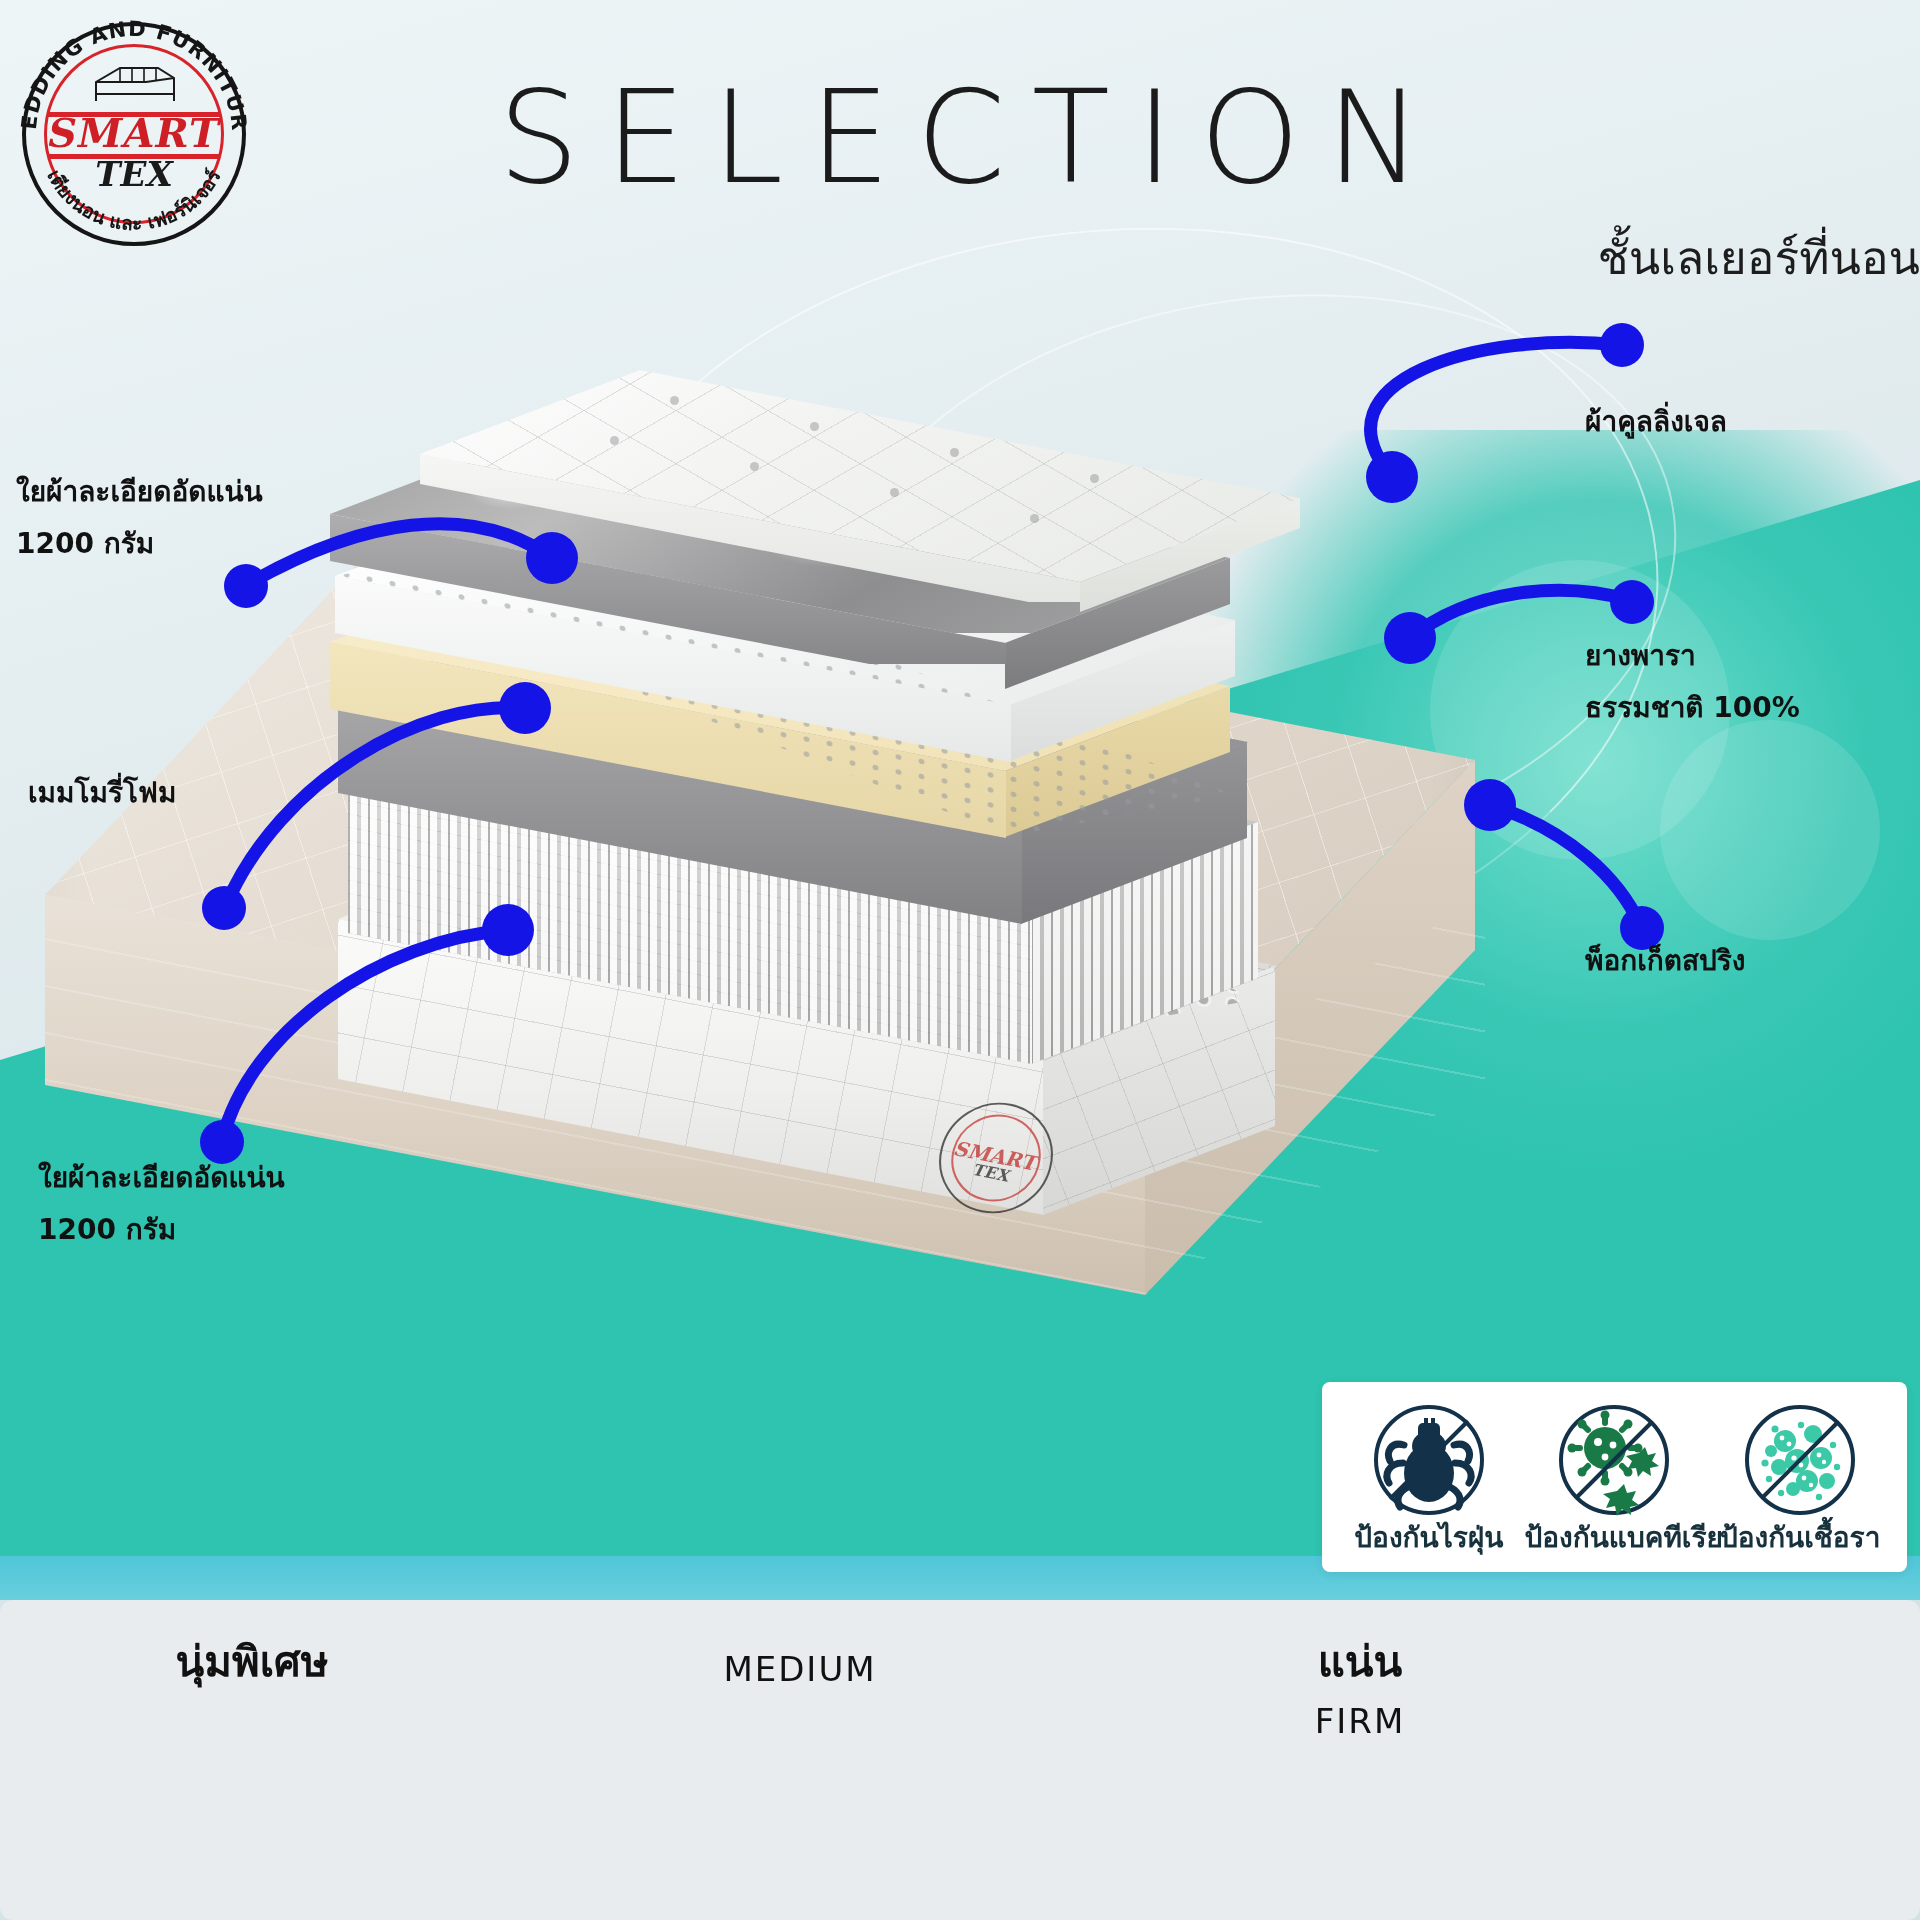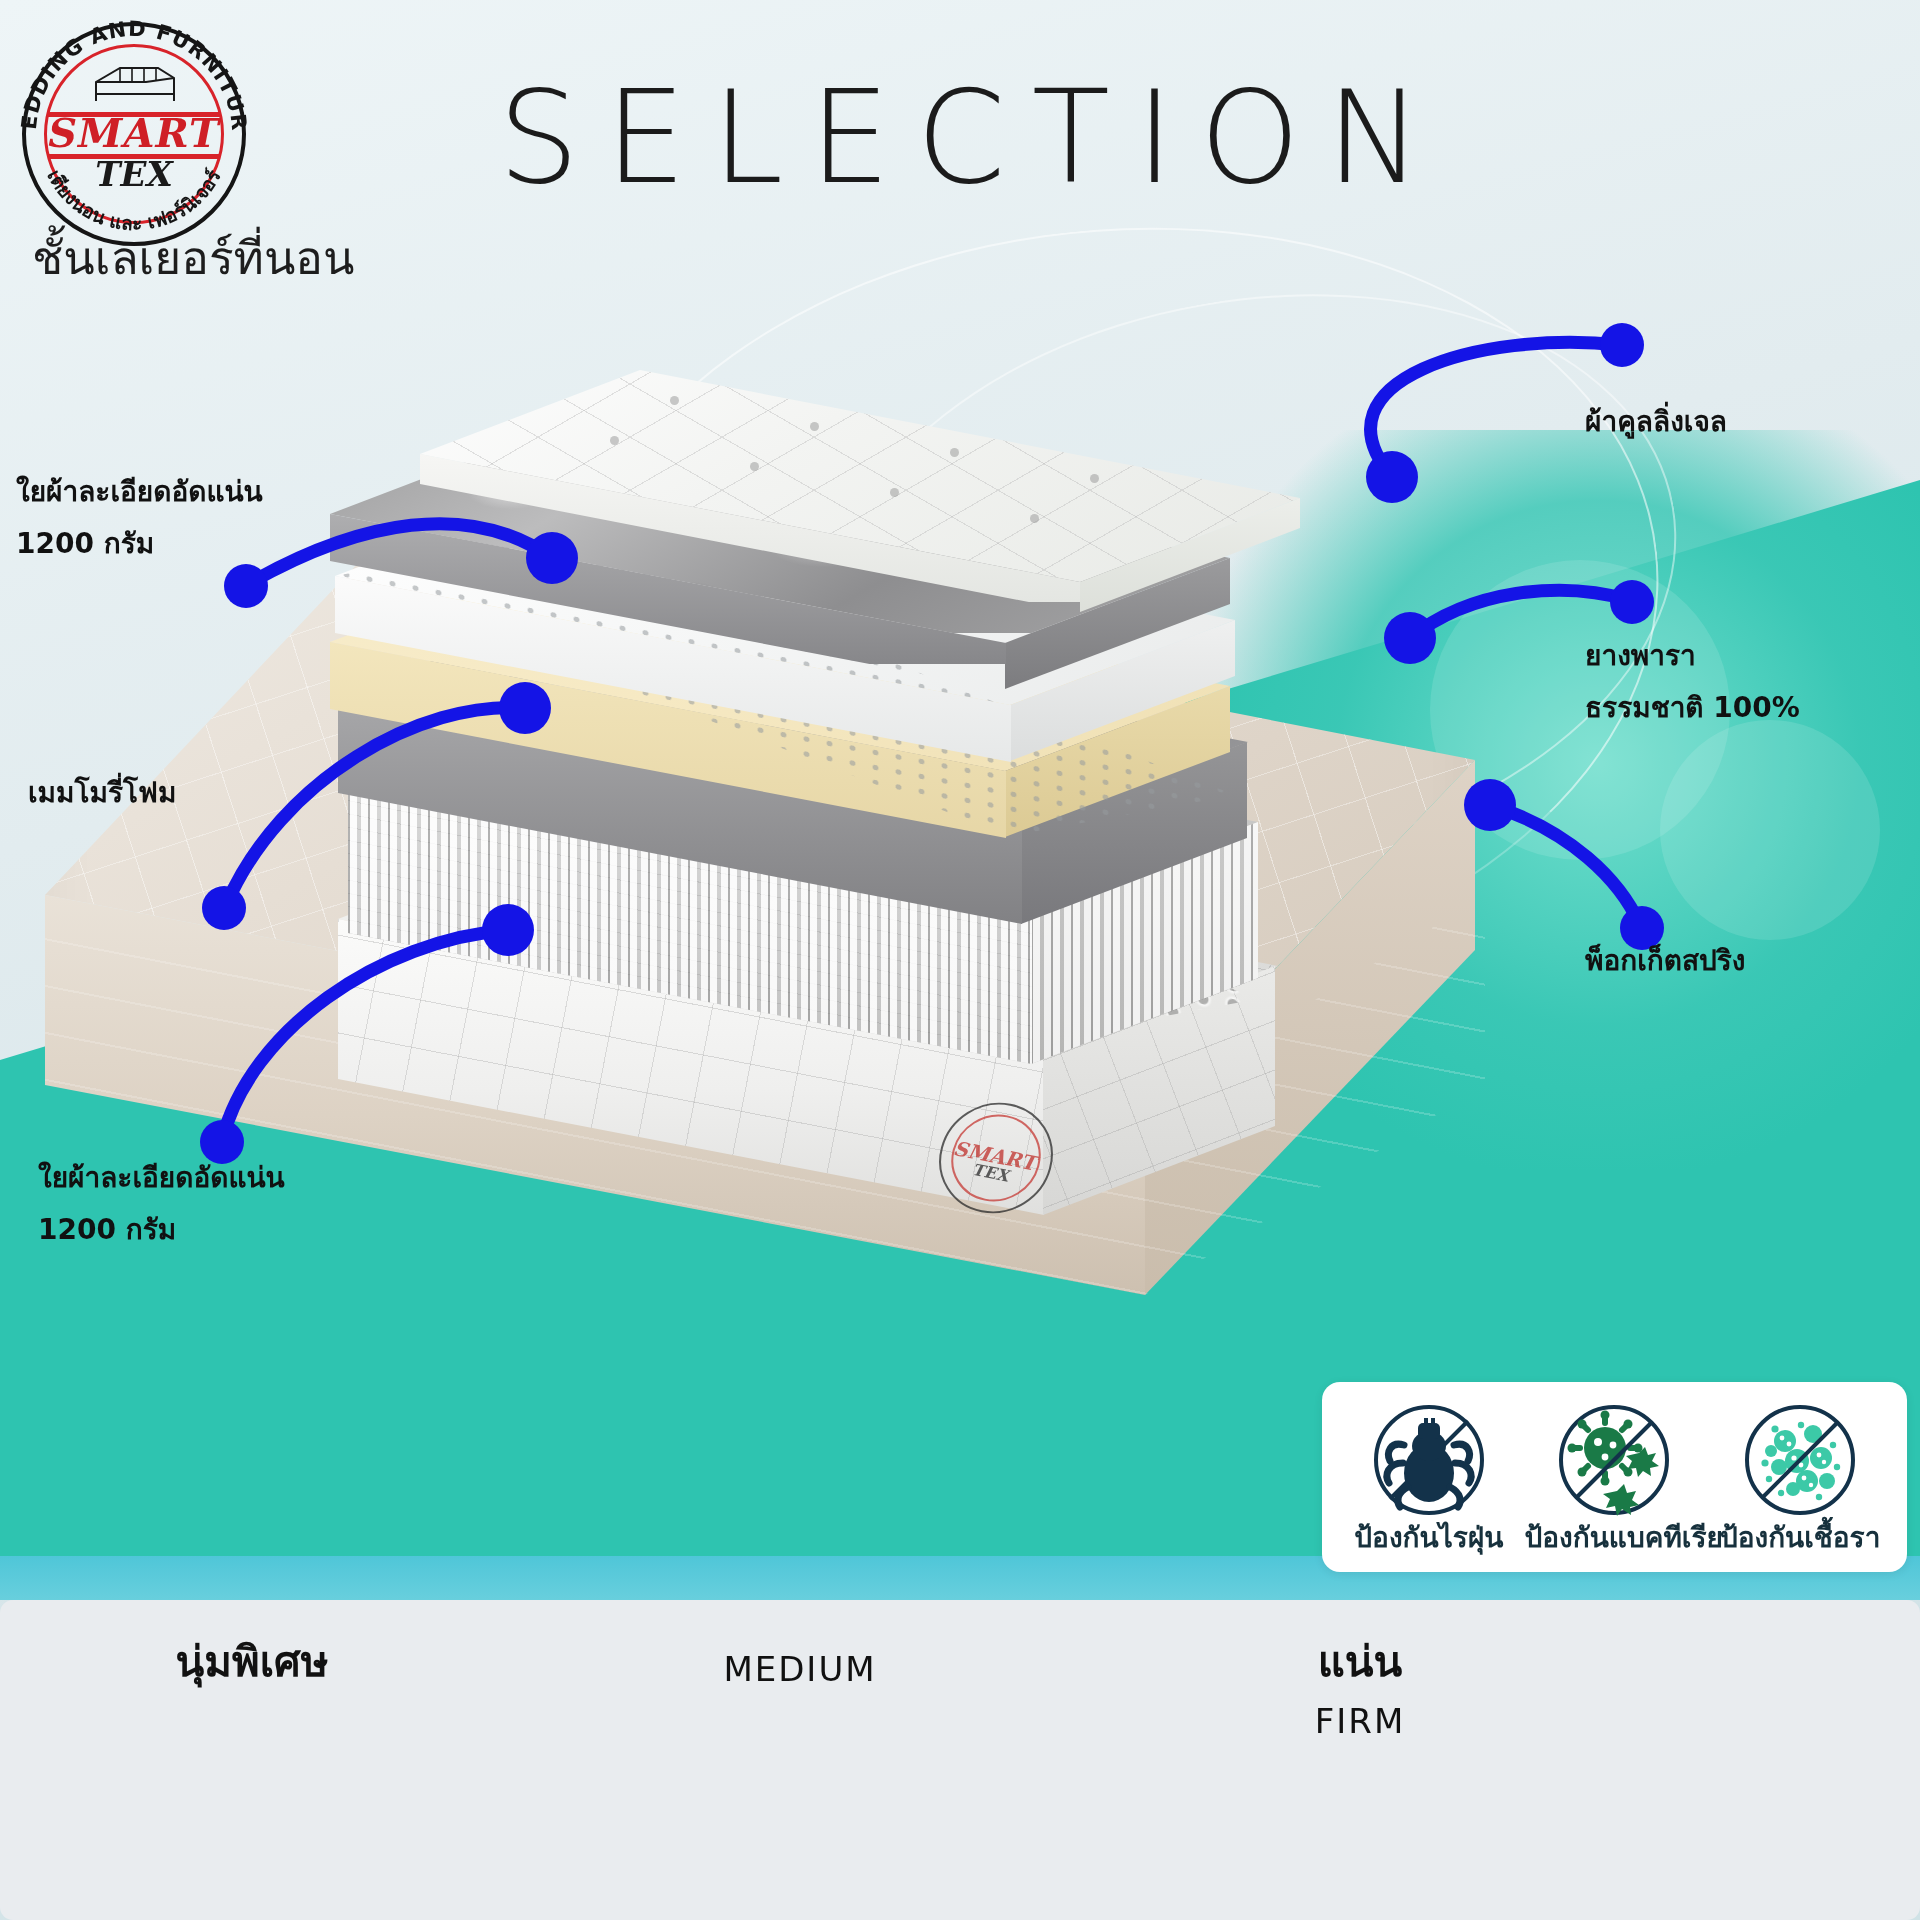--- a/index.html
+++ b/index.html
@@ -115,25 +115,24 @@
     font-family: "DejaVu Sans", "Liberation Sans", sans-serif;
     font-weight: 300;
     font-size: 128px;
     letter-spacing: 26px;
     color: #1b1b1b;
     line-height: 128px;
     text-indent: 26px;
   }
   .subtitle {
     position: absolute; left: 0; right: 0; top: 228px;
-    text-align: left;
+    text-align: right;
     font-size: 46px;
     color: #1d1d1d;
     line-height: 60px;
-    margin-left: 32px;
   }
 
   
   .mattress-base {
     position: absolute;
     left: 45px; top: 545px;
     width: 1430px; height: 770px;
   }
   .mb-top {
     position: absolute; left: 0; top: 0; width: 1430px; height: 560px;
@@ -402,21 +401,21 @@
   .cl-latex    { left: 1585px; top: 630px; }
   .cl-foam     { left: 28px;   top: 767px; }
   .cl-spring   { left: 1585px; top: 935px; }
   .cl-fiber2   { left: 38px;   top: 1152px; width: 420px; }
 
   
   .badges {
     position: absolute; left: 1322px; top: 1382px;
     width: 585px; height: 190px;
     background: #ffffff;
-    border-radius: 18px;
+    border-radius: 8px;
     display: flex; align-items: center; justify-content: space-around;
     box-shadow: 0 2px 10px rgba(0,0,0,.08);
     padding: 10px 14px 8px;
   }
   .badge { width: 180px; text-align: center; }
   .badge .ico { width: 118px; height: 118px; margin: 0 auto 2px; position: relative; }
   .badge .cap {
     font-size: 28px; font-weight: 700; color: #17313d; line-height: 34px;
     white-space: nowrap;
   }

